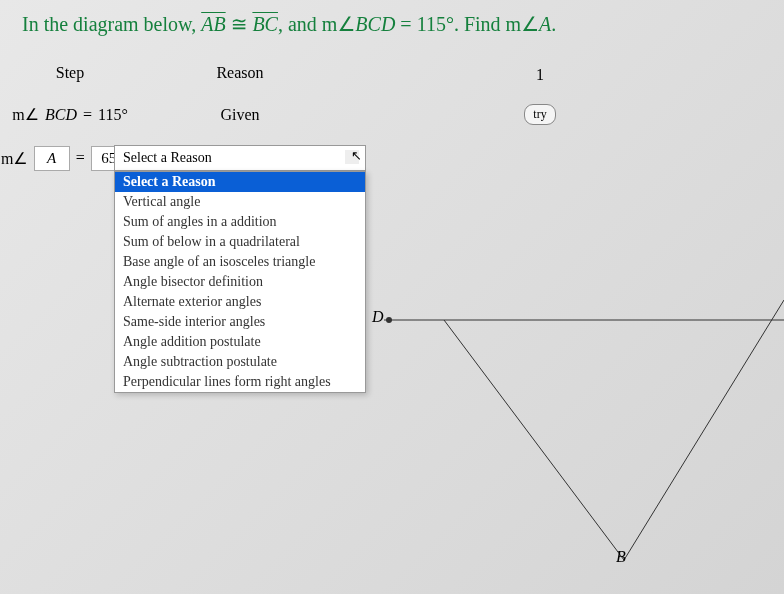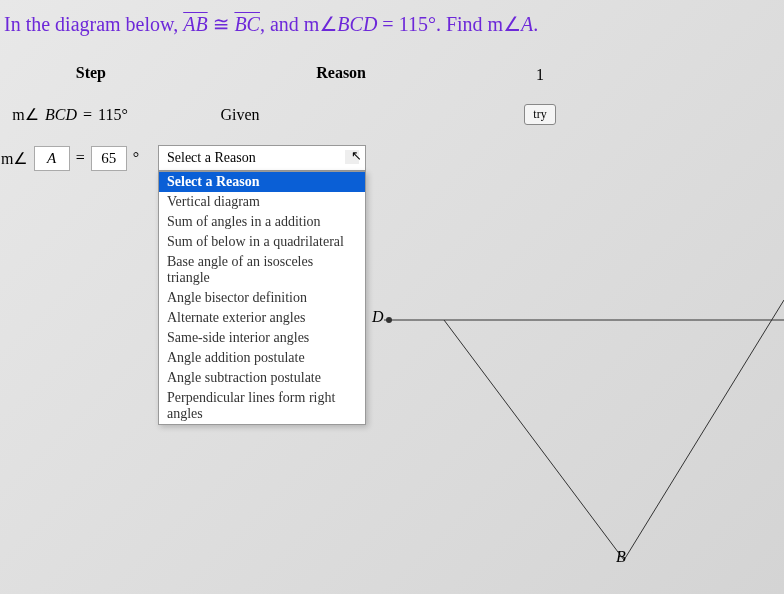--- a/index.html
+++ b/index.html
@@ -6,70 +6,69 @@
     body {
       font-family: 'Times New Roman', serif;
       background: linear-gradient(135deg, #e8e8e8 0%, #d4d4d4 100%);
       width: 784px;
       height: 594px;
       overflow: hidden;
       position: relative;
     }
     .question {
       font-size: 20px;
-      padding: 12px 10px 20px 4px;
-      color: #6d28d9;
+      padding: 12px 10px 20px 22px;
+      color: #15803d;
     }
     .overline {
       text-decoration: overline;
       text-decoration-thickness: 1px;
     }
     .table {
       display: grid;
       grid-template-columns: 80px 260px 340px;
       padding-left: 30px;
       font-size: 16px;
     }
     .th {
       padding: 8px 4px;
-      text-align: right;
-      font-weight: bold;
+      text-align: center;
+      font-weight: normal;
     }
     .td {
       padding: 10px 4px;
       text-align: center;
       display: flex;
       align-items: center;
       justify-content: center;
       gap: 6px;
     }
     .try-btn {
       border: 1px solid #888;
       background: #f5f5f5;
       padding: 2px 8px;
       font-size: 12px;
-      border-radius: 3px;
+      border-radius: 9px;
       cursor: pointer;
       font-family: inherit;
     }
     .input-box {
       border: 1px solid #aaa;
       background: #fff;
       padding: 3px 8px;
       min-width: 36px;
       text-align: center;
       font-style: italic;
       font-family: inherit;
       font-size: 15px;
     }
     .input-box.num { font-style: normal; width: 42px; text-align: center; }
     .dropdown-wrap {
       position: relative;
       width: 330px;
-      margin-left: 44px;
     }
     .select-display {
       border: 1px solid #999;
       background: #fff;
       padding: 4px 28px 4px 8px;
       font-size: 14px;
       text-align: left;
       position: relative;
       cursor: pointer;
     }
@@ -156,21 +155,21 @@
     <span>=</span>
     <input class="input-box num" value="65" style="">
     <span>°</span>
   </div>
   <div class="td" style="justify-content:flex-start;">
     <div class="dropdown-wrap">
       <div class="select-display">Select a Reason</div>
       <span class="cursor-icon">↖</span>
       <div class="dropdown-list" id="dd-list">
           <div class="item hl">Select a Reason</div>
-          <div class="item">Vertical diagram</div>
+          <div class="item">Vertical angle</div>
           <div class="item">Sum of angles in a addition</div>
           <div class="item">Sum of below in a quadrilateral</div>
           <div class="item">Base angle of an isosceles triangle</div>
           <div class="item">Angle bisector definition</div>
           <div class="item">Alternate exterior angles</div>
           <div class="item">Same-side interior angles</div>
           <div class="item">Angle addition postulate</div>
           <div class="item">Angle subtraction postulate</div>
           <div class="item">Perpendicular lines form right angles</div>
         </div>

